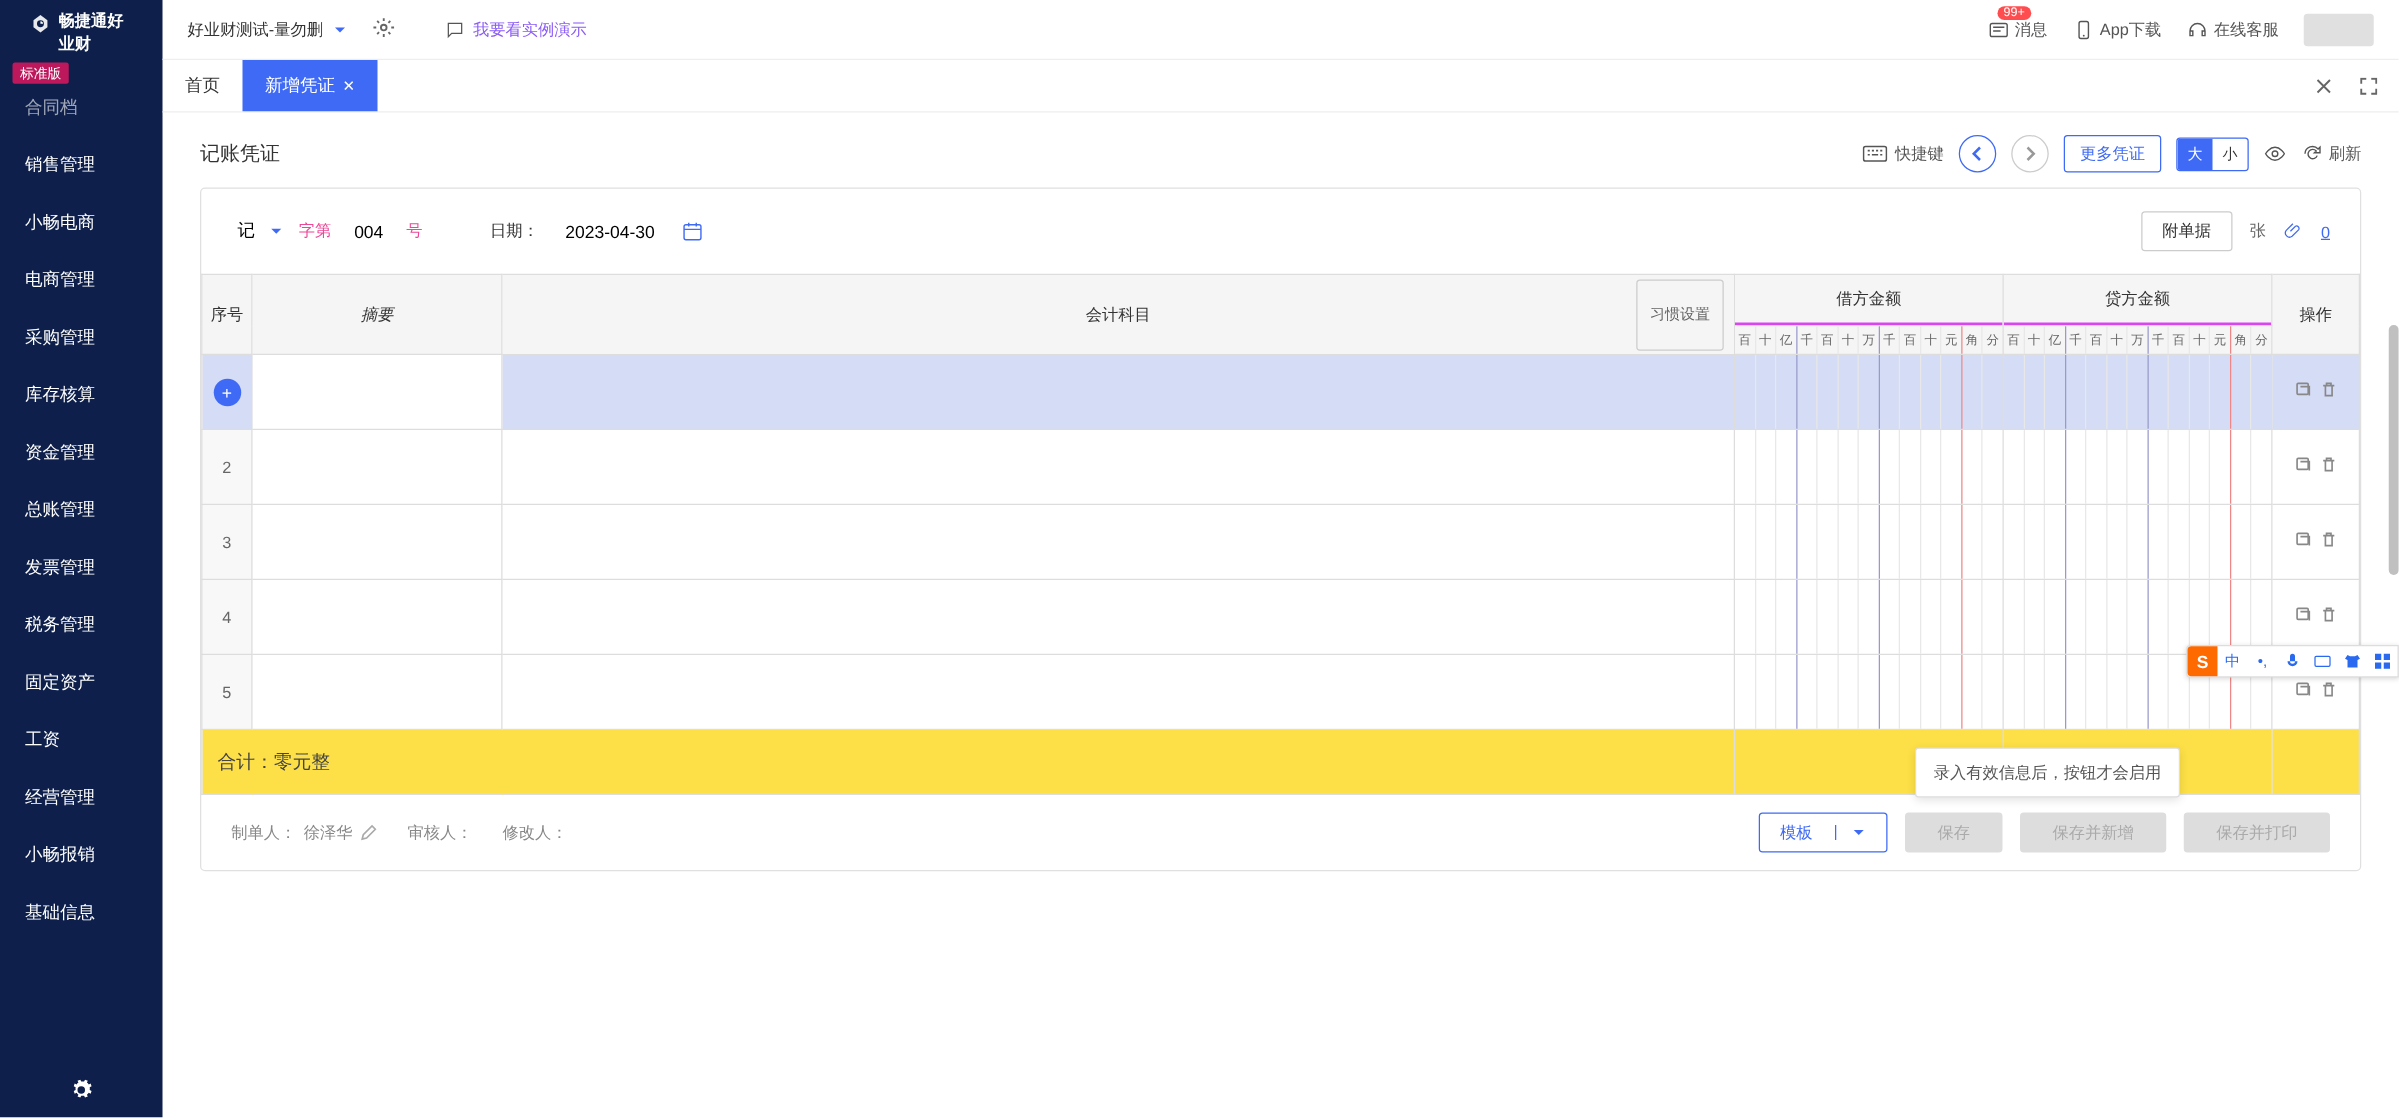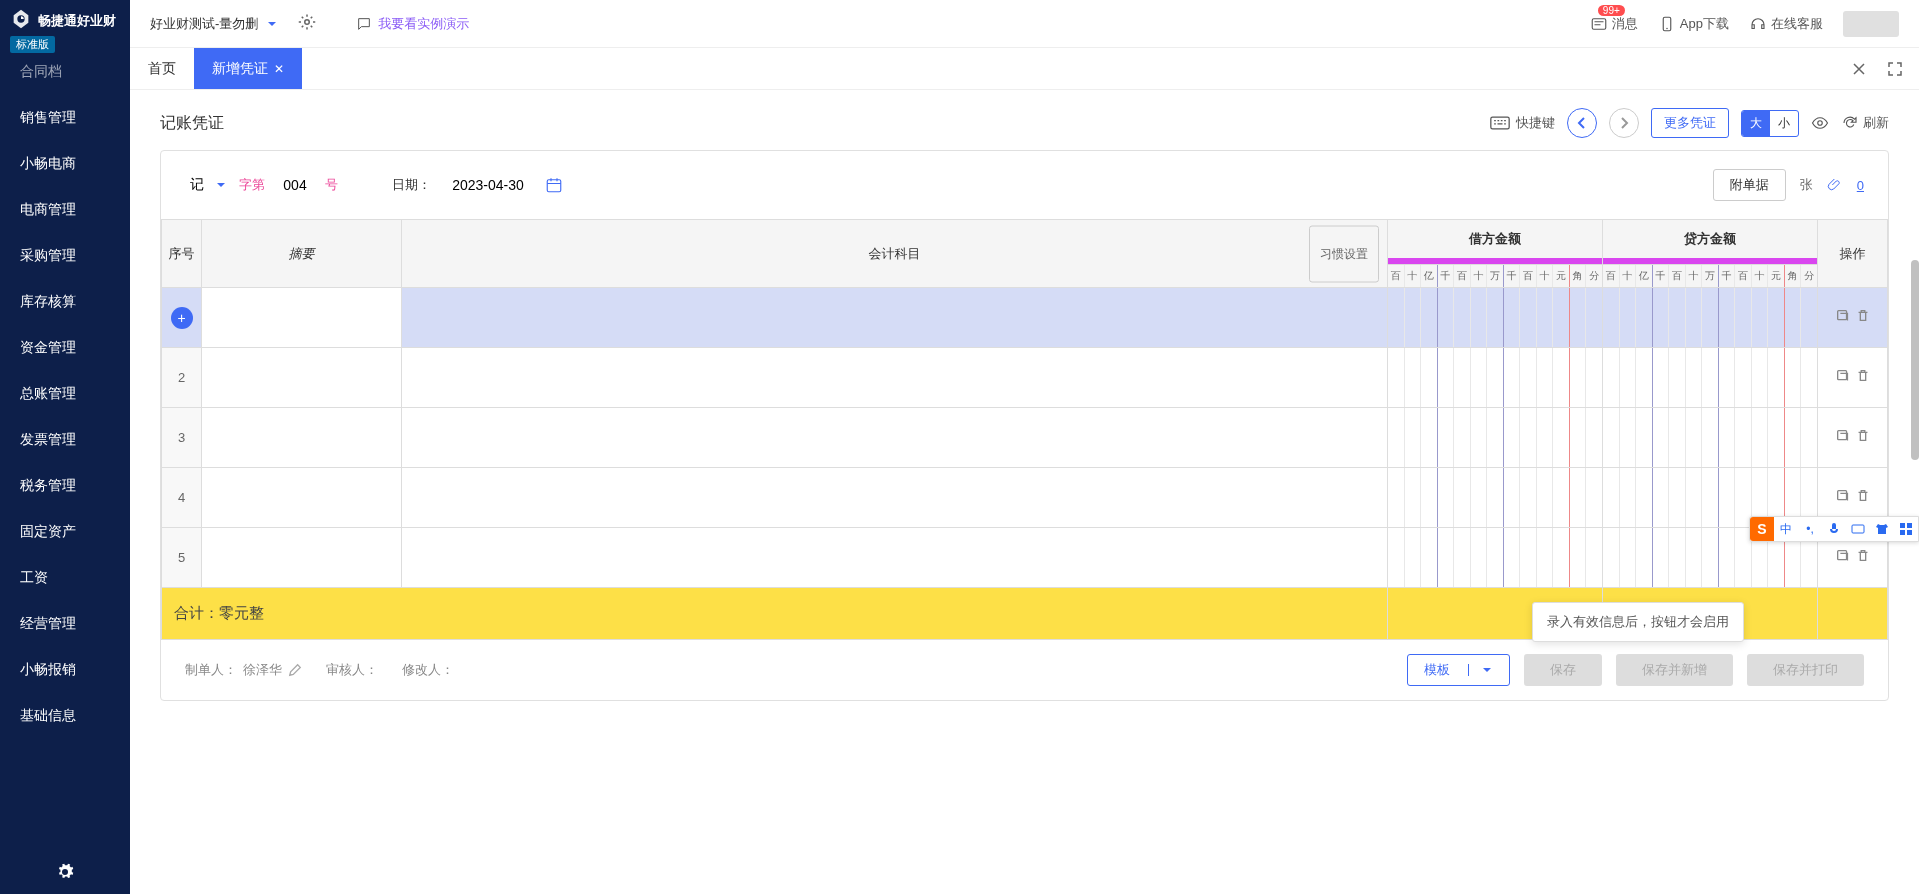--- a/index.html
+++ b/index.html
@@ -2,24 +2,24 @@
 <html><head>
 <meta charset="utf-8">
 <style>
 * { margin: 0; padding: 0; box-sizing: border-box; font-family: "Microsoft YaHei", Arial, sans-serif; }
 body { background: #fff; font-size: 13px; color: #333; overflow: hidden; }
 
 .app { display: flex; height: 894px; width: 1919px; }
 
 
 .sidebar { width: 130px; background: #0d1f4a; color: #fff; flex-shrink: 0; display: flex; flex-direction: column; }
-.logo-area { padding: 8px 10px 4px; display: flex; align-items: flex-end; gap: 6px; }
+.logo-area { padding: 8px 24px 4px; display: flex; align-items: flex-start; gap: 6px; }
 .logo-icon { width: 22px; height: 22px; }
 .logo-text { font-size: 13px; font-weight: bold; }
-.edition-badge { background: #0369a1; color: #fff; font-size: 11px; padding: 1px 6px; margin: 2px 0 6px 10px; display: inline-block; border-radius: 2px; width: fit-content; }
+.edition-badge { background: #be185d; color: #fff; font-size: 11px; padding: 1px 6px; margin: 2px 0 6px 10px; display: inline-block; border-radius: 2px; width: fit-content; }
 .sidebar-menu { flex: 1; overflow-y: auto; }
 .sidebar-item { padding: 14px 20px; font-size: 14px; cursor: pointer; white-space: nowrap; }
 .sidebar-item.partial { padding-top: 4px; opacity: 0.6; }
 .sidebar-footer { padding: 10px; text-align: center; }
 .gear-icon-s { width: 18px; height: 18px; fill: #fff; }
 
 
 .main { flex: 1; display: flex; flex-direction: column; position: relative; }
 .topbar { height: 48px; display: flex; align-items: center; padding: 0 20px; border-bottom: 1px solid #eee; }
 .org-select { display: flex; align-items: center; gap: 8px; color: #333; cursor: pointer; }
@@ -72,21 +72,21 @@
 .meta-right { margin-left: auto; display: flex; align-items: center; gap: 14px; }
 .attach-btn { border: 1px solid #ccc; padding: 6px 16px; border-radius: 3px; cursor: pointer; }
 .attach-cnt { color: #666; }
 .clip-icon { width: 16px; height: 16px; fill: none; stroke: #3f6af5; stroke-width: 1.5; }
 .attach-num { color: #3f6af5; text-decoration: underline; }
 
 
 .vtable { width: 100%; border-collapse: collapse; }
 .vtable th, .vtable td { border: 1px solid #ddd; }
 .vtable thead th { background: #f5f5f5; font-weight: 500; font-size: 13px; padding: 0; vertical-align: middle; text-align: center; }
-.th-top { padding: 10px 6px; border-bottom: 6px solid #d946ef; font-weight: bold; }
+.th-top { padding: 10px 6px; border-bottom: 2px solid #d946ef; }
 .th-bottom { padding: 10px 6px; }
 .digit-row { display: flex; }
 .digit-cell { flex: 1; font-size: 10px; color: #666; padding: 4px 0; border-right: 1px solid #e8e8e8; text-align: center; }
 .digit-cell:last-child { border-right: none; }
 .digit-cell.red-border { border-right-color: #e88; }
 .digit-cell.blue-border { border-right-color: #99c; }
 .col-seq { width: 40px; }
 .col-summary { width: 200px; font-style: italic; }
 .col-subject { width: auto; }
 .col-amount { width: 215px; }

